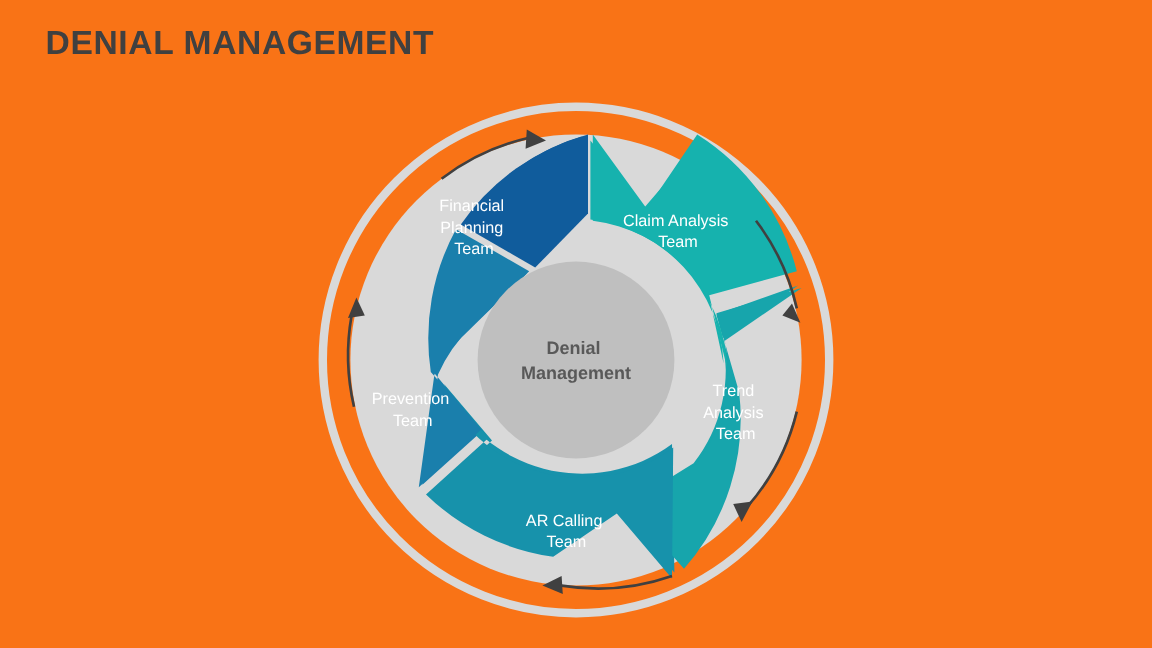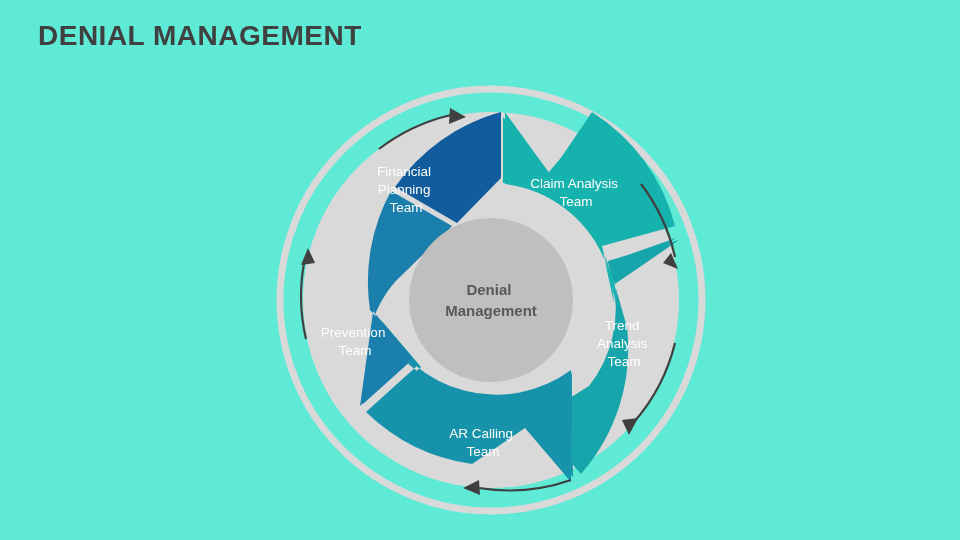--- a/index.html
+++ b/index.html
@@ -12,36 +12,36 @@
     background: #f2f2f2;
     font-family: "Liberation Sans", sans-serif;
     overflow: hidden;
     position: relative;
   }
   #slide {
     position: absolute;
     left: 0; top: 0;
     width: 960px;
     height: 540px;
-    background: #5eead4;
+    background: #f97316;
   }
   #title {
     position: absolute;
     left: 38px;
     top: 20px;
     font-size: 28px;
     font-weight: bold;
     letter-spacing: 0.5px;
     color: #404040;
     text-transform: uppercase;
     white-space: nowrap;
   }
   #diagram {
     position: absolute;
-    left: 251px;
+    left: 240px;
     top: 60px;
     width: 480px;
     height: 480px;
   }
 </style>
 </head>
 <body>
 
 <div id="slide">
 

